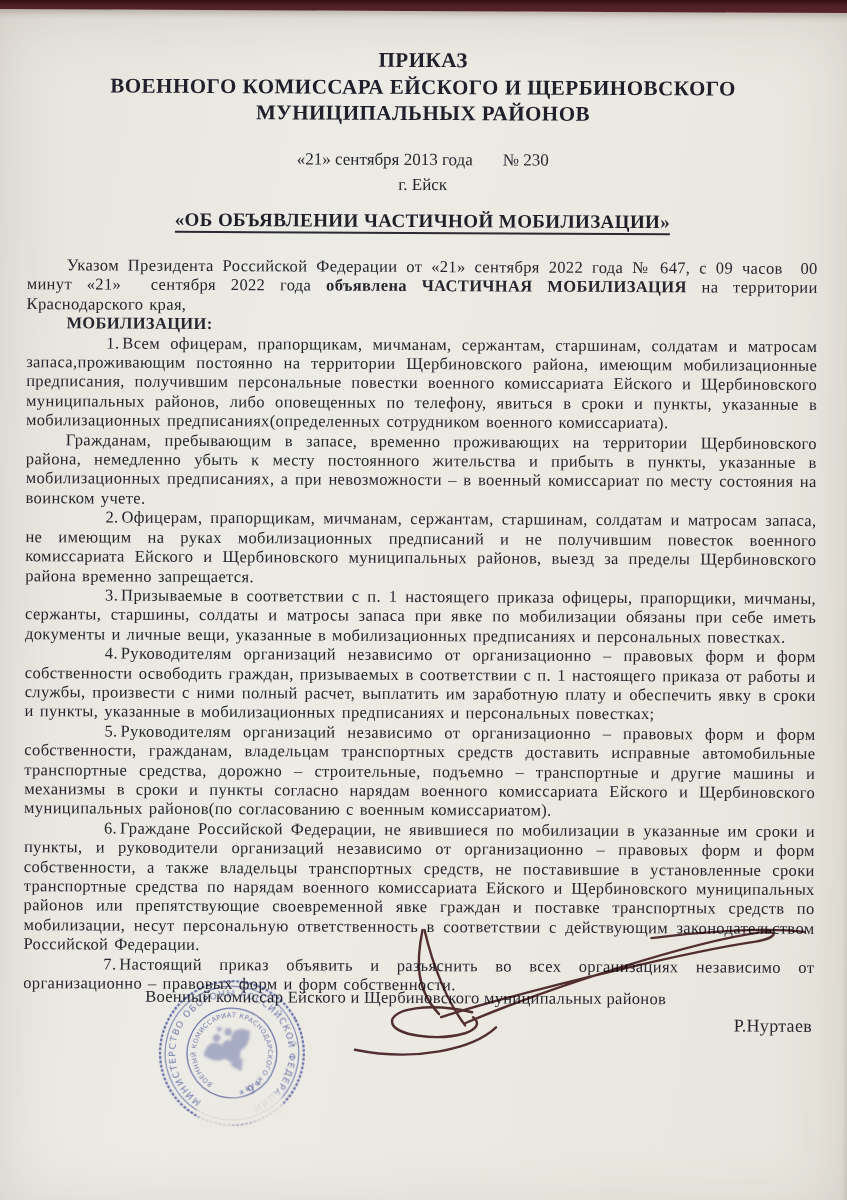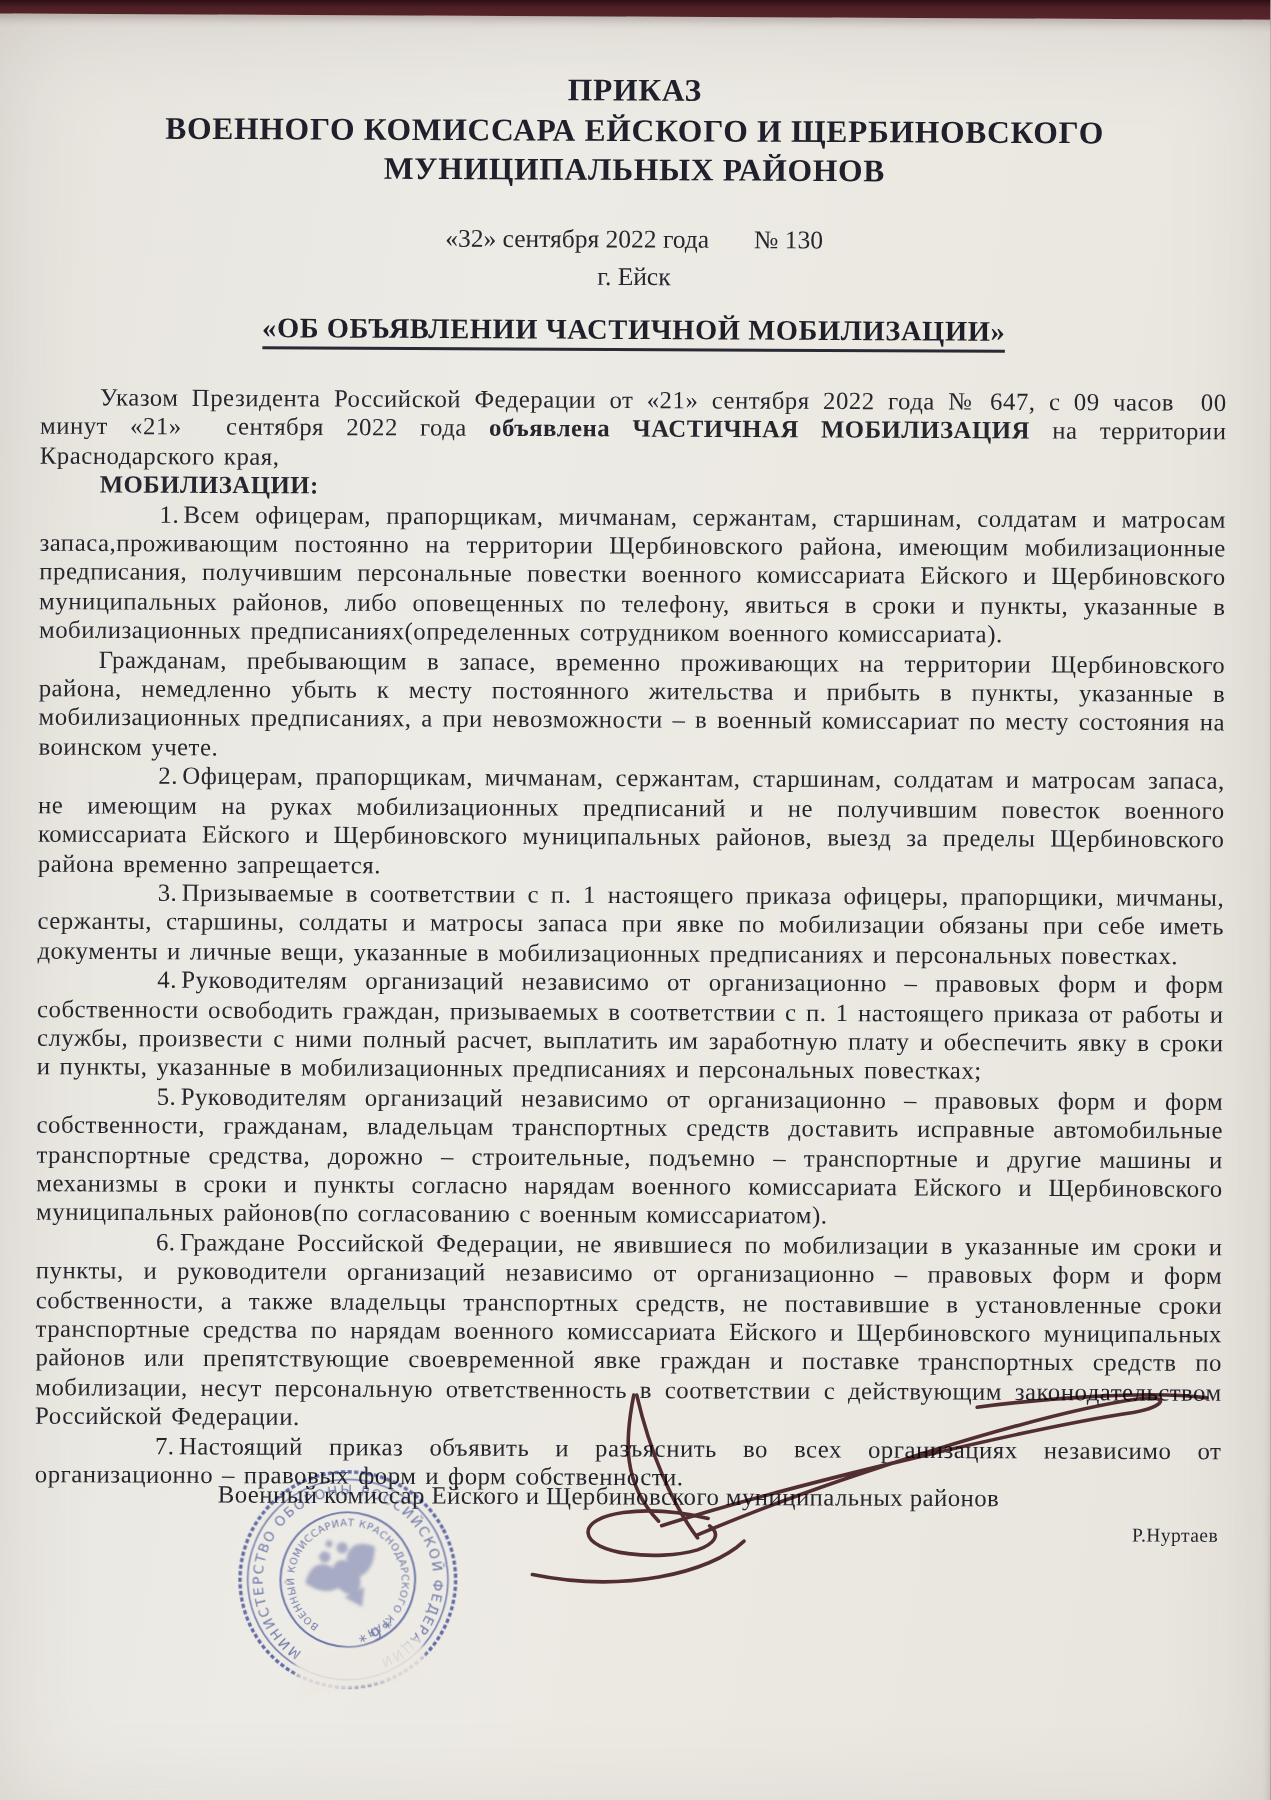--- a/index.html
+++ b/index.html
@@ -25,41 +25,41 @@
   .subject span{font-weight:bold;font-size:19px;letter-spacing:.4px;color:#1f1f2a;
        border-bottom:2px solid #2a2a34;padding-bottom:1px;}
   .bodyTxt{position:absolute;top:246px;left:28px;width:791px;
        font-size:16.5px;line-height:19.4px;letter-spacing:.35px;word-spacing:1.5px;
        text-align:justify;color:#26262f;}
   .para{text-align:justify;}
   .para.indent{text-indent:40px;}
   .pnum{display:inline-block;width:56px;}
   .b{font-weight:bold;}
   .sigTitle{position:absolute;top:977px;left:150px;font-size:16.5px;letter-spacing:.3px;color:#26262f;}
-  .sigName{position:absolute;top:1003px;right:30px;font-size:13px;letter-spacing:.3px;color:#26262f;}
+  .sigName{position:absolute;top:1003px;right:30px;font-size:18px;letter-spacing:.3px;color:#26262f;}
   .stamp{position:absolute;left:153px;top:959px;width:168px;height:168px;
        opacity:.85;filter:blur(.4px);mix-blend-mode:multiply;}
   .redact{position:absolute;left:203px;top:1088px;width:86px;height:27px;
        background:rgba(236,233,226,.85);filter:blur(1.6px);transform:rotate(-9deg);}
   .ink{position:absolute;left:0;top:0;width:847px;height:1191px;mix-blend-mode:multiply;pointer-events:none;}
 </style>
 </head>
 <body>
 
 <div class="paper">
   <div class="inner">
 
     <div class="hdr">
       <div>ПРИКАЗ</div>
       <div>ВОЕННОГО КОМИССАРА ЕЙСКОГО И ЩЕРБИНОВСКОГО</div>
       <div>МУНИЦИПАЛЬНЫХ РАЙОНОВ</div>
     </div>
 
     <div class="dateRow">
-      <span>«32» сентября 2022 года</span><span class="gap"></span><span>№ 130</span>
+      <span>«21» сентября 2013 года</span><span class="gap"></span><span>№ 230</span>
     </div>
 
     <div class="place">г. Ейск</div>
 
     <div class="subject">
       <span>«ОБ ОБЪЯВЛЕНИИ ЧАСТИЧНОЙ МОБИЛИЗАЦИИ»</span>
     </div>
 
     <div class="bodyTxt" id="paragraphs">
         <div class="para indent"><span>Указом Президента Российской Федерации от «21» сентября 2022 года № 647, с 09 часов&nbsp; 00 минут «21»&nbsp; сентября 2022 года </span><span class="b">объявлена ЧАСТИЧНАЯ МОБИЛИЗАЦИЯ</span><span> на территории Краснодарского края,</span></div>

